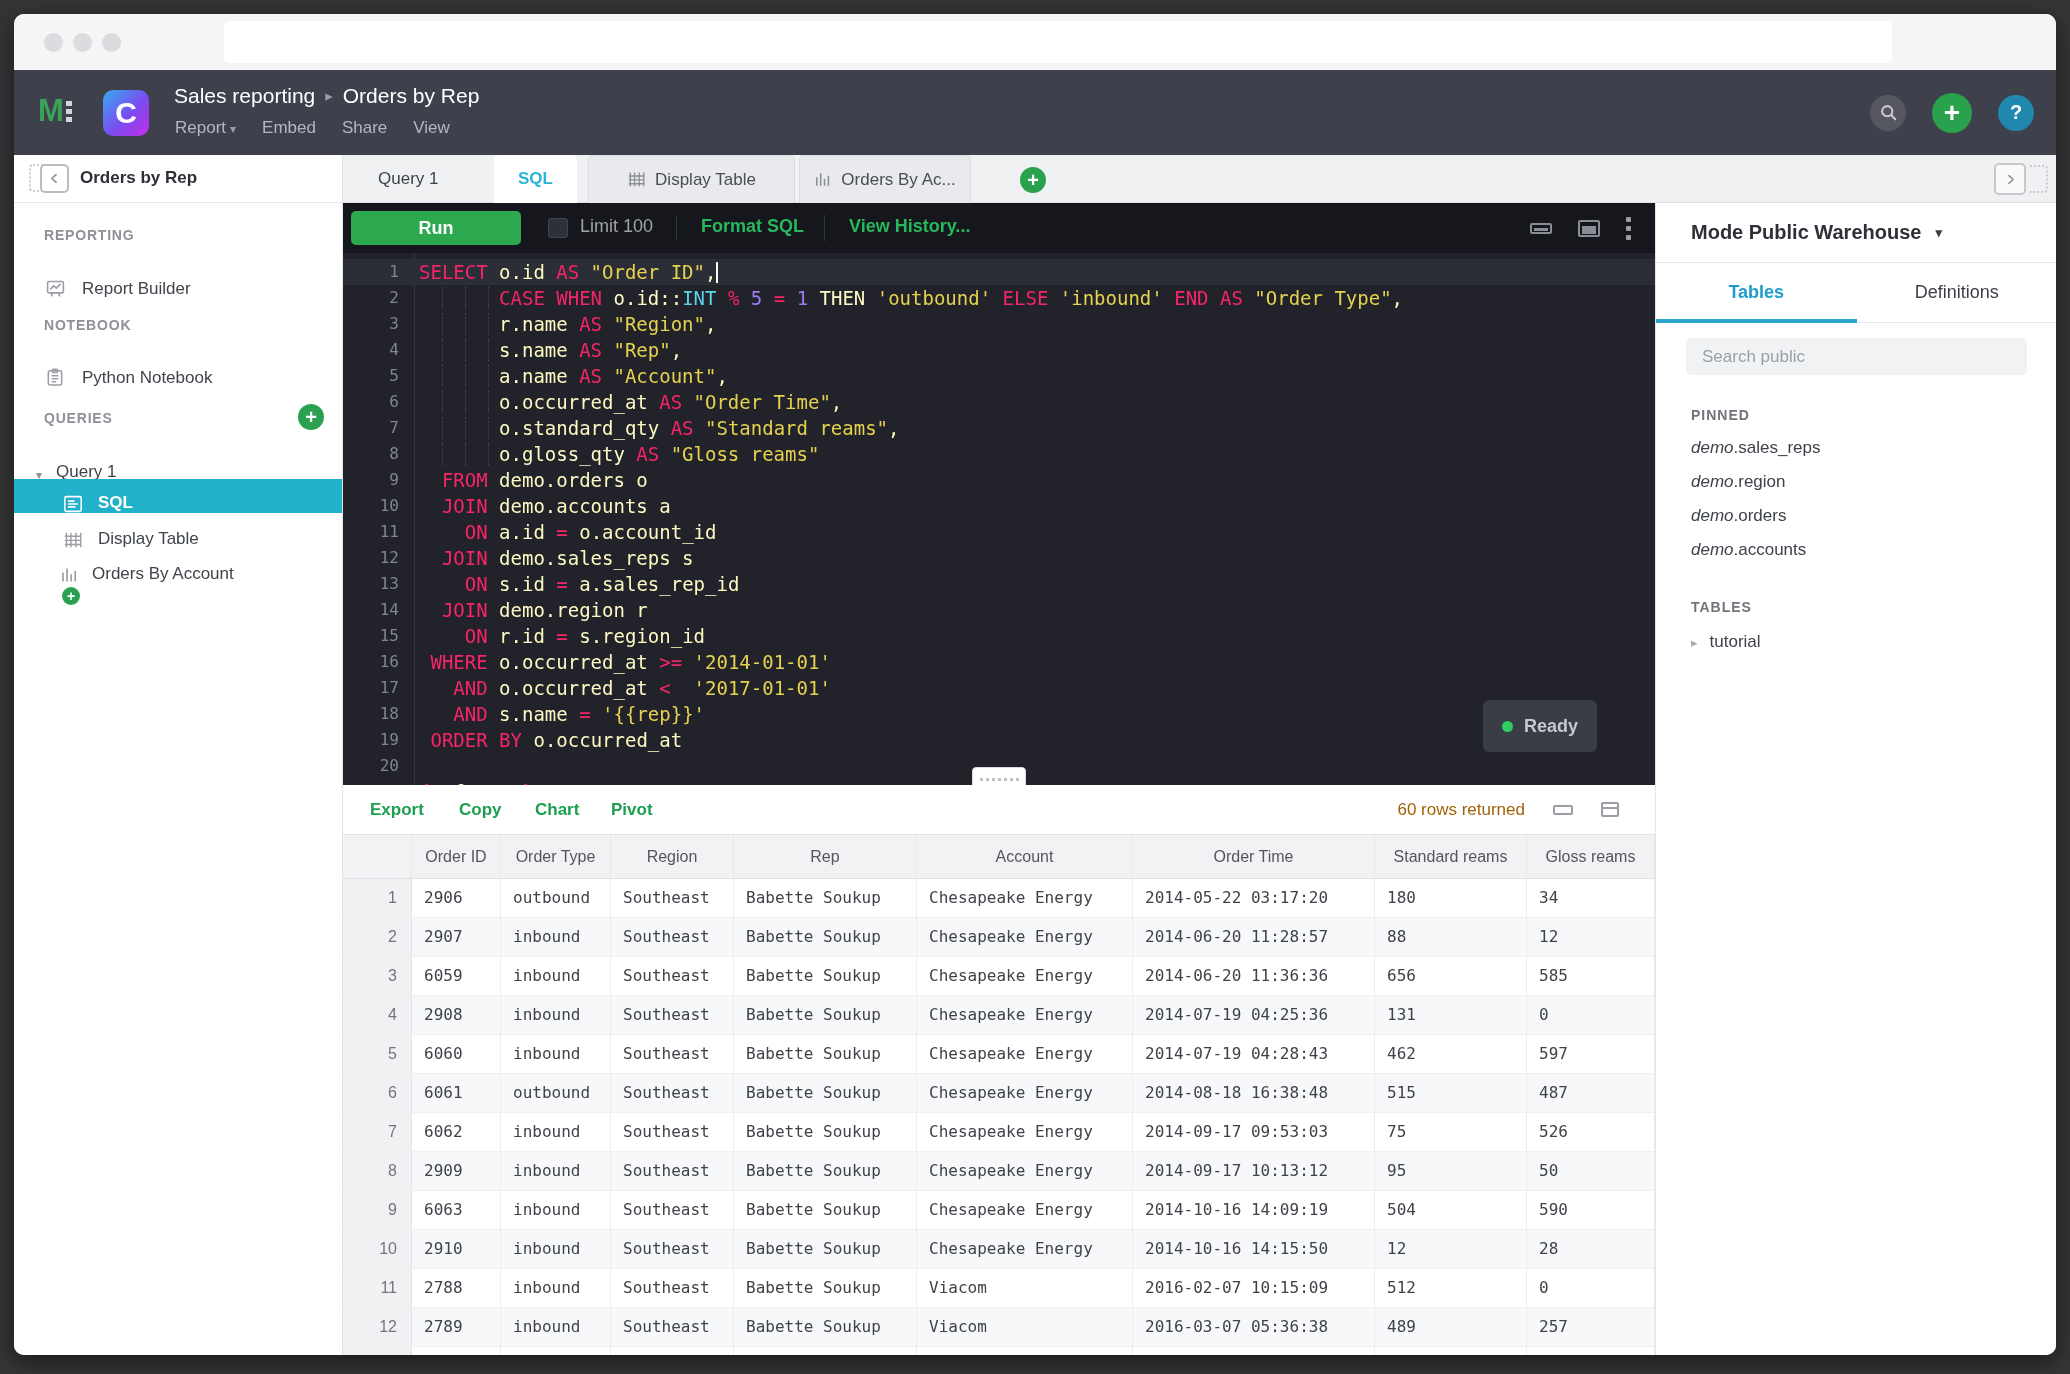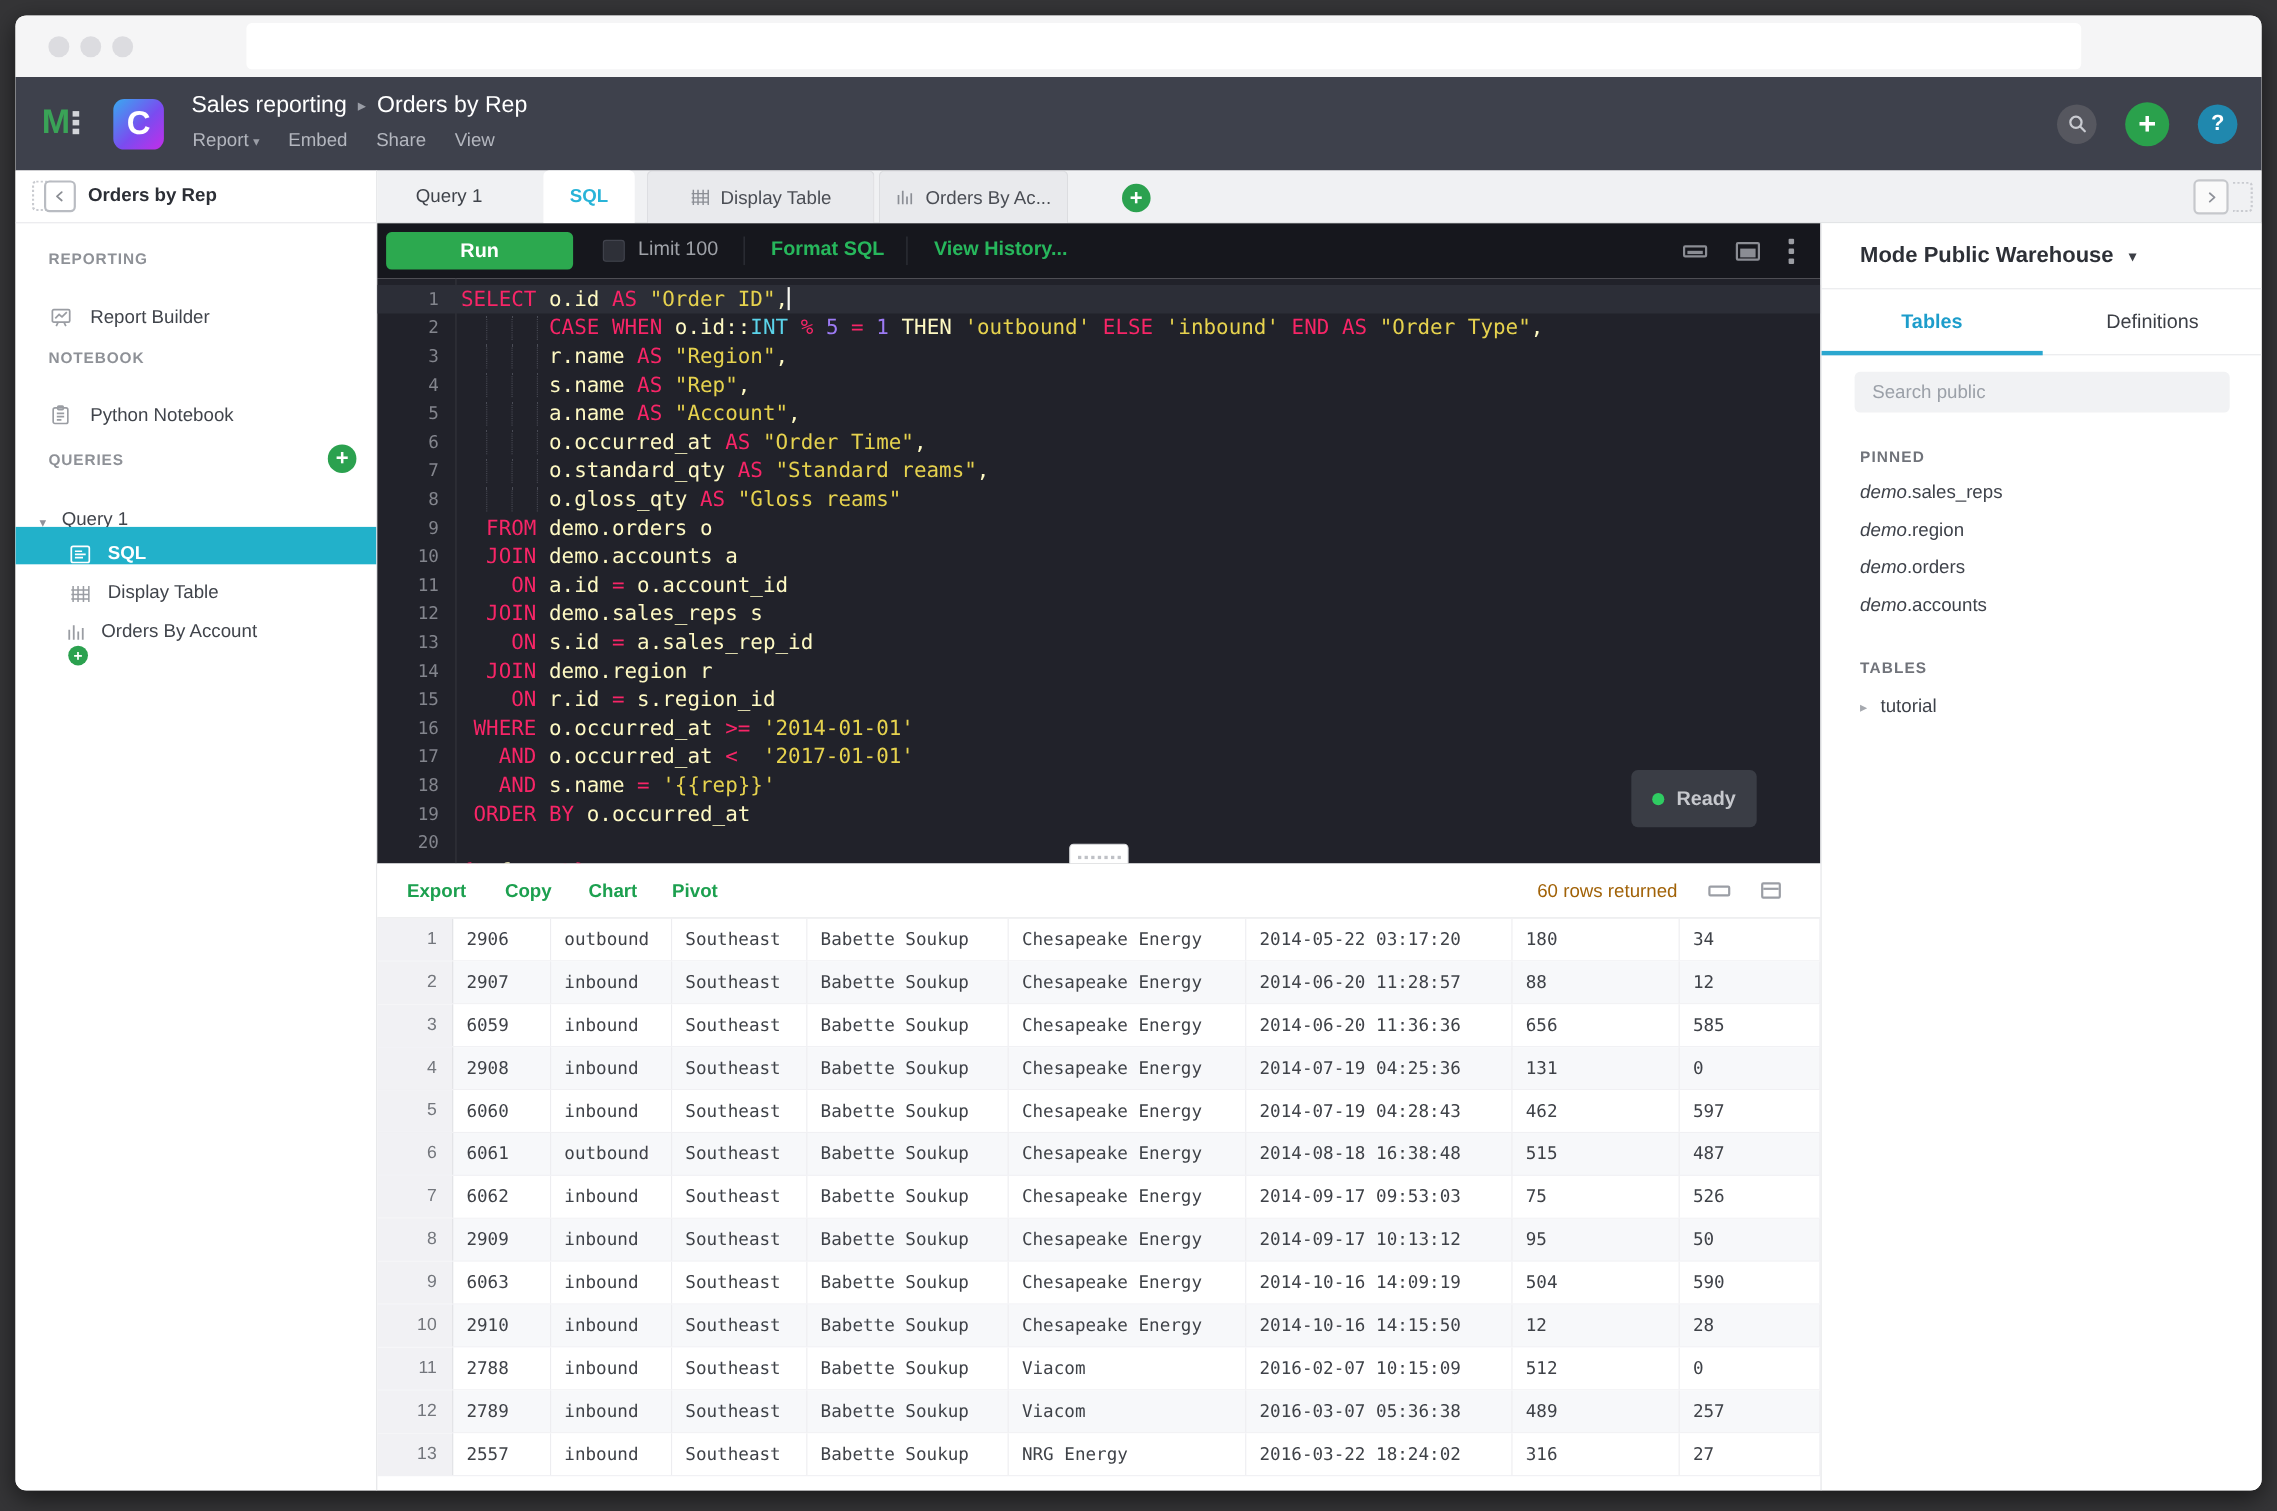--- a/index.html
+++ b/index.html
@@ -378,20 +378,31 @@
               <span class="ex-link" style="left:192px">Chart</span>
               <span class="ex-link" style="left:268px">Pivot</span>
               <span class="rows-returned">60 rows returned</span>
               <div class="res-icons">
                 <span class="rmin"></span>
                 <span class="rmax"></span>
               </div>
             </div>
 
             <div class="rtable-wrap" id="rtable">
+                <div class="trow thead" style="grid-template-columns: 69px 89px 110px 123px 183px 216px 242px 152px 128px;">
+                  <div class="th"></div>
+                  <div class="th">Order ID</div>
+                  <div class="th">Order Type</div>
+                  <div class="th">Region</div>
+                  <div class="th">Rep</div>
+                  <div class="th">Account</div>
+                  <div class="th">Order Time</div>
+                  <div class="th">Standard reams</div>
+                  <div class="th">Gloss reams</div>
+                </div>
                 <div class="trow trow-data r-odd" style="grid-template-columns: 69px 89px 110px 123px 183px 216px 242px 152px 128px;">
                   <div class="td td-num">1</div>
                   <div class="td">2906</div>
                   <div class="td">outbound</div>
                   <div class="td">Southeast</div>
                   <div class="td">Babette Soukup</div>
                   <div class="td">Chesapeake Energy</div>
                   <div class="td">2014-05-22 03:17:20</div>
                   <div class="td">180</div>
                   <div class="td">34</div>

